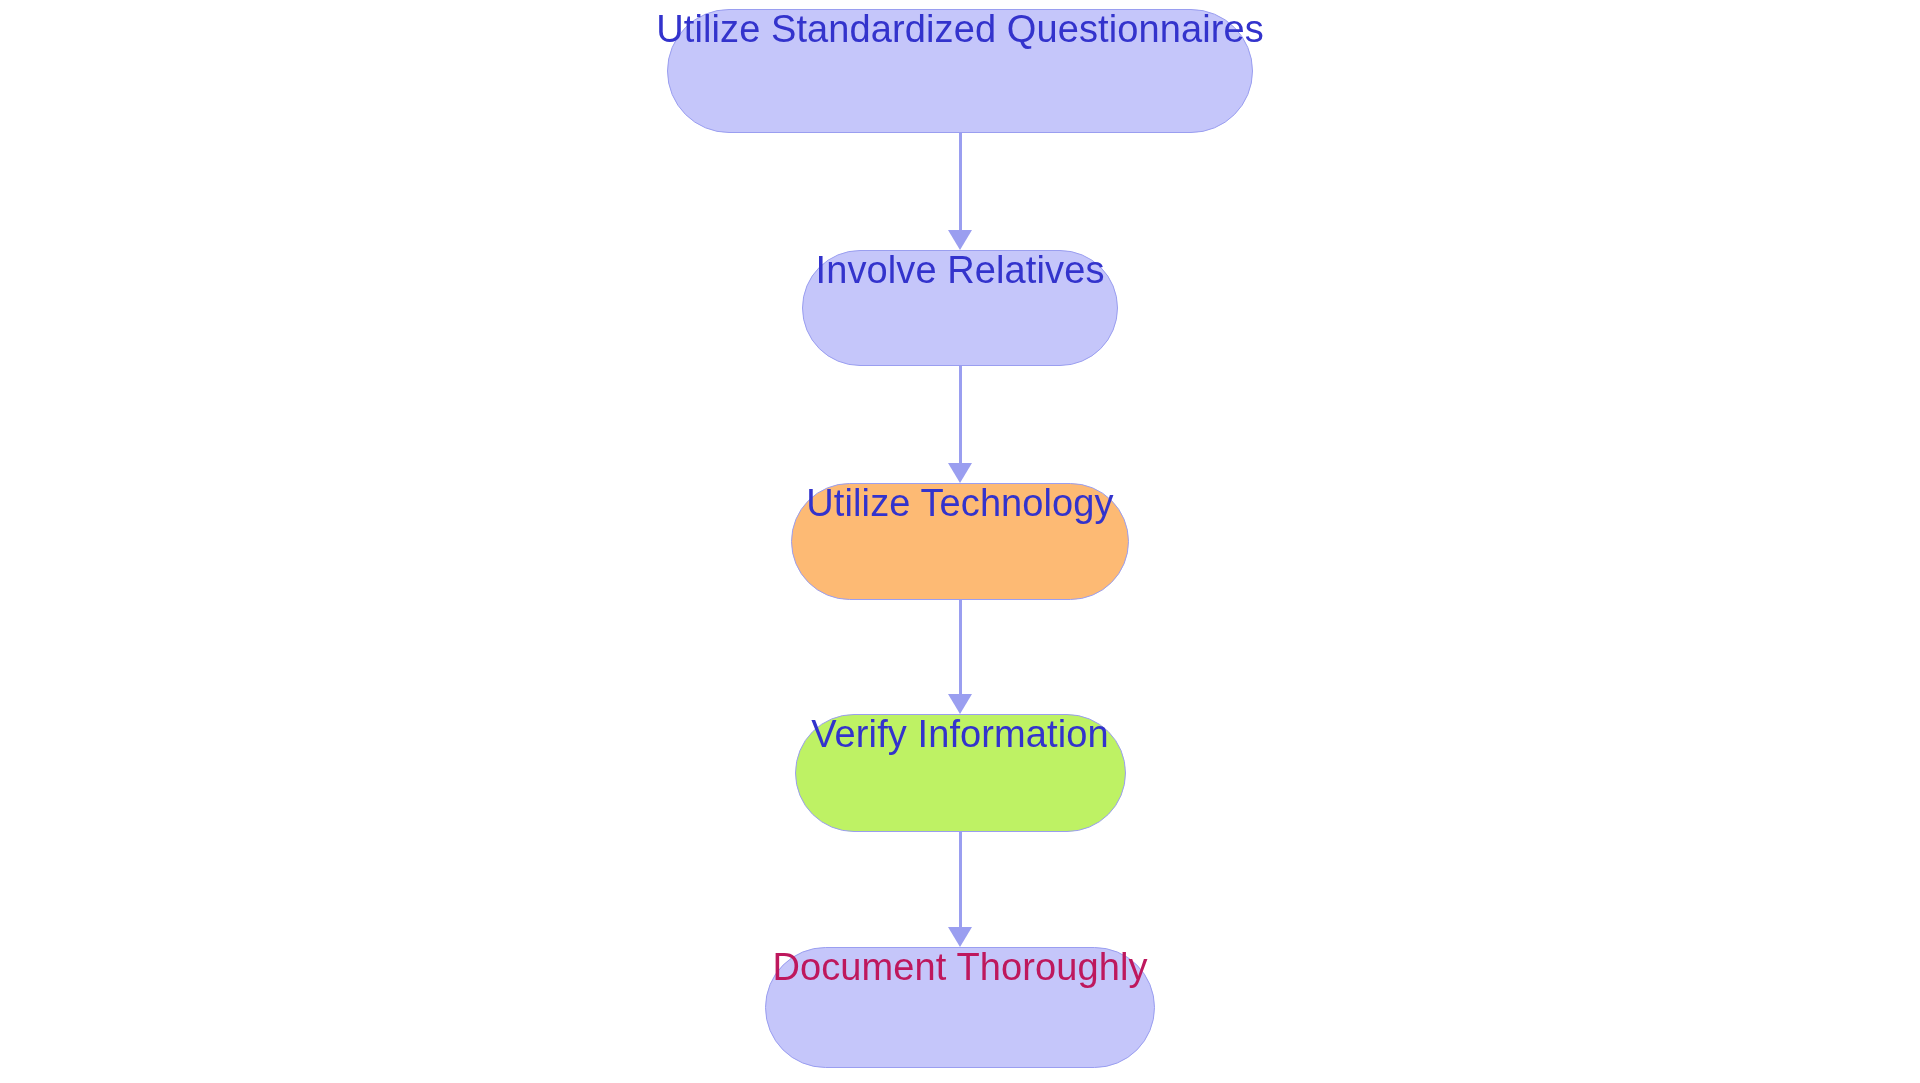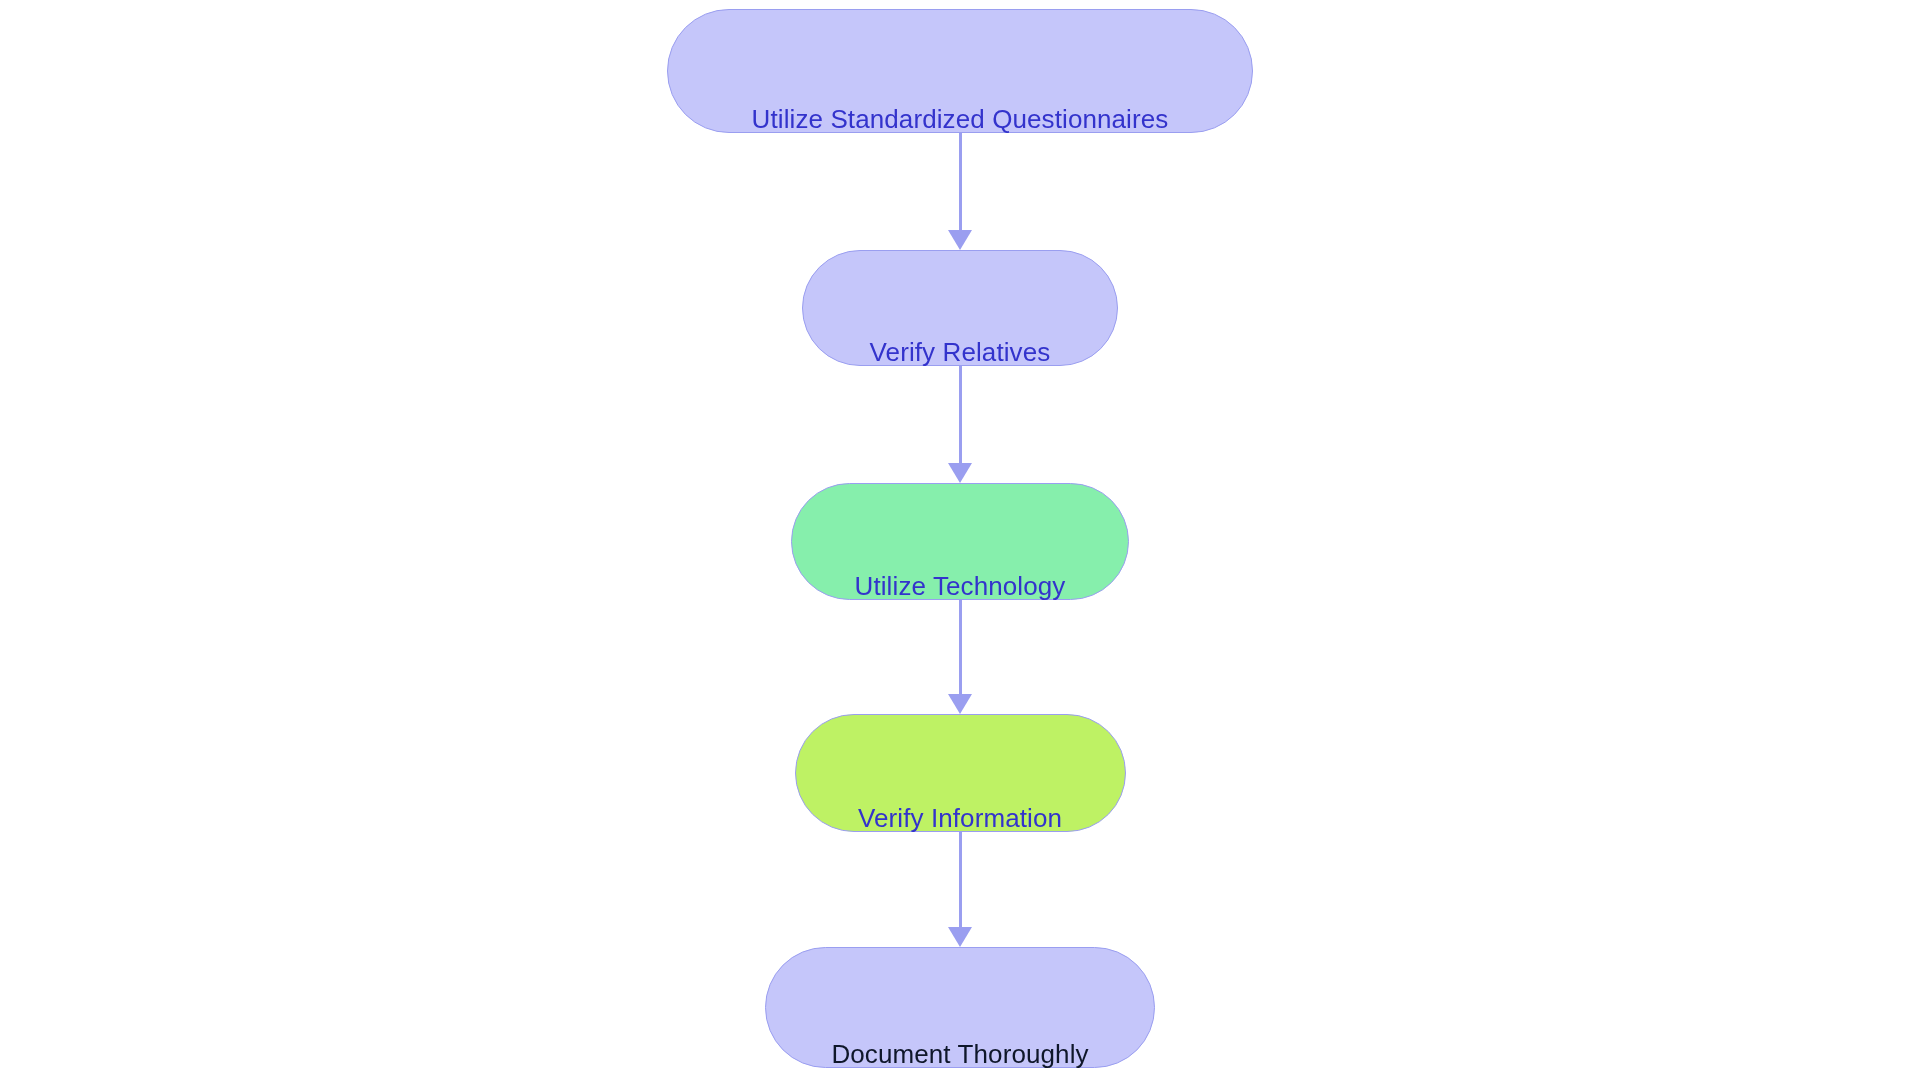--- a/index.html
+++ b/index.html
@@ -31,27 +31,27 @@
     height: 1083px;
     display: flex;
     flex-direction: column;
     align-items: center;
   }
 
   
   .flow-node {
     position: relative;
     display: flex;
-    align-items: flex-end;
+    align-items: flex-start;
     justify-content: center;
     background: #c5c6fa;
     border: 1.6px solid #9a9ef0;
     border-radius: 9999px;
     color: #3333cc;
-    font-size: 26px;
+    font-size: 38px;
     font-weight: 400;
     letter-spacing: 0.1px;
     line-height: 1;
     white-space: nowrap;
     text-align: center;
     padding: 0 46px;
     flex: 0 0 auto;
   }
 
   .flow-node .node-label {
@@ -105,44 +105,44 @@
     <div class="flow-node" id="node-1" style="background: rgb(197, 198, 250); border-color: rgb(154, 158, 240); color: rgb(51, 51, 204);">
       <span class="node-label">Utilize Standardized Questionnaires</span>
     </div>
 
     <div class="flow-edge" id="edge-1">
       <div class="edge-line" style="background: rgb(154, 158, 240);"></div>
       <div class="edge-arrowhead" style="border-top-color: rgb(154, 158, 240);"></div>
     </div>
 
     <div class="flow-node" id="node-2" style="background: rgb(197, 198, 250); border-color: rgb(154, 158, 240); color: rgb(51, 51, 204);">
-      <span class="node-label">Verify Relatives</span>
+      <span class="node-label">Involve Relatives</span>
     </div>
 
     <div class="flow-edge" id="edge-2">
       <div class="edge-line" style="background: rgb(154, 158, 240);"></div>
       <div class="edge-arrowhead" style="border-top-color: rgb(154, 158, 240);"></div>
     </div>
 
-    <div class="flow-node" id="node-3" style="background: #86efac; border-color: rgb(154, 158, 240); color: rgb(51, 51, 204);">
+    <div class="flow-node" id="node-3" style="background: #fdba74; border-color: rgb(154, 158, 240); color: rgb(51, 51, 204);">
       <span class="node-label">Utilize Technology</span>
     </div>
 
     <div class="flow-edge" id="edge-3">
       <div class="edge-line" style="background: rgb(154, 158, 240);"></div>
       <div class="edge-arrowhead" style="border-top-color: rgb(154, 158, 240);"></div>
     </div>
 
     <div class="flow-node" id="node-4" style="background: #bef264; border-color: rgb(154, 158, 240); color: rgb(51, 51, 204);">
       <span class="node-label">Verify Information</span>
     </div>
 
     <div class="flow-edge" id="edge-4">
       <div class="edge-line" style="background: rgb(154, 158, 240);"></div>
       <div class="edge-arrowhead" style="border-top-color: rgb(154, 158, 240);"></div>
     </div>
 
-    <div class="flow-node" id="node-5" style="background: rgb(197, 198, 250); border-color: rgb(154, 158, 240); color: #0f172a;">
+    <div class="flow-node" id="node-5" style="background: rgb(197, 198, 250); border-color: rgb(154, 158, 240); color: #be185d;">
       <span class="node-label">Document Thoroughly</span>
     </div>
 
   </div>
 </div>
 
 </body></html>

